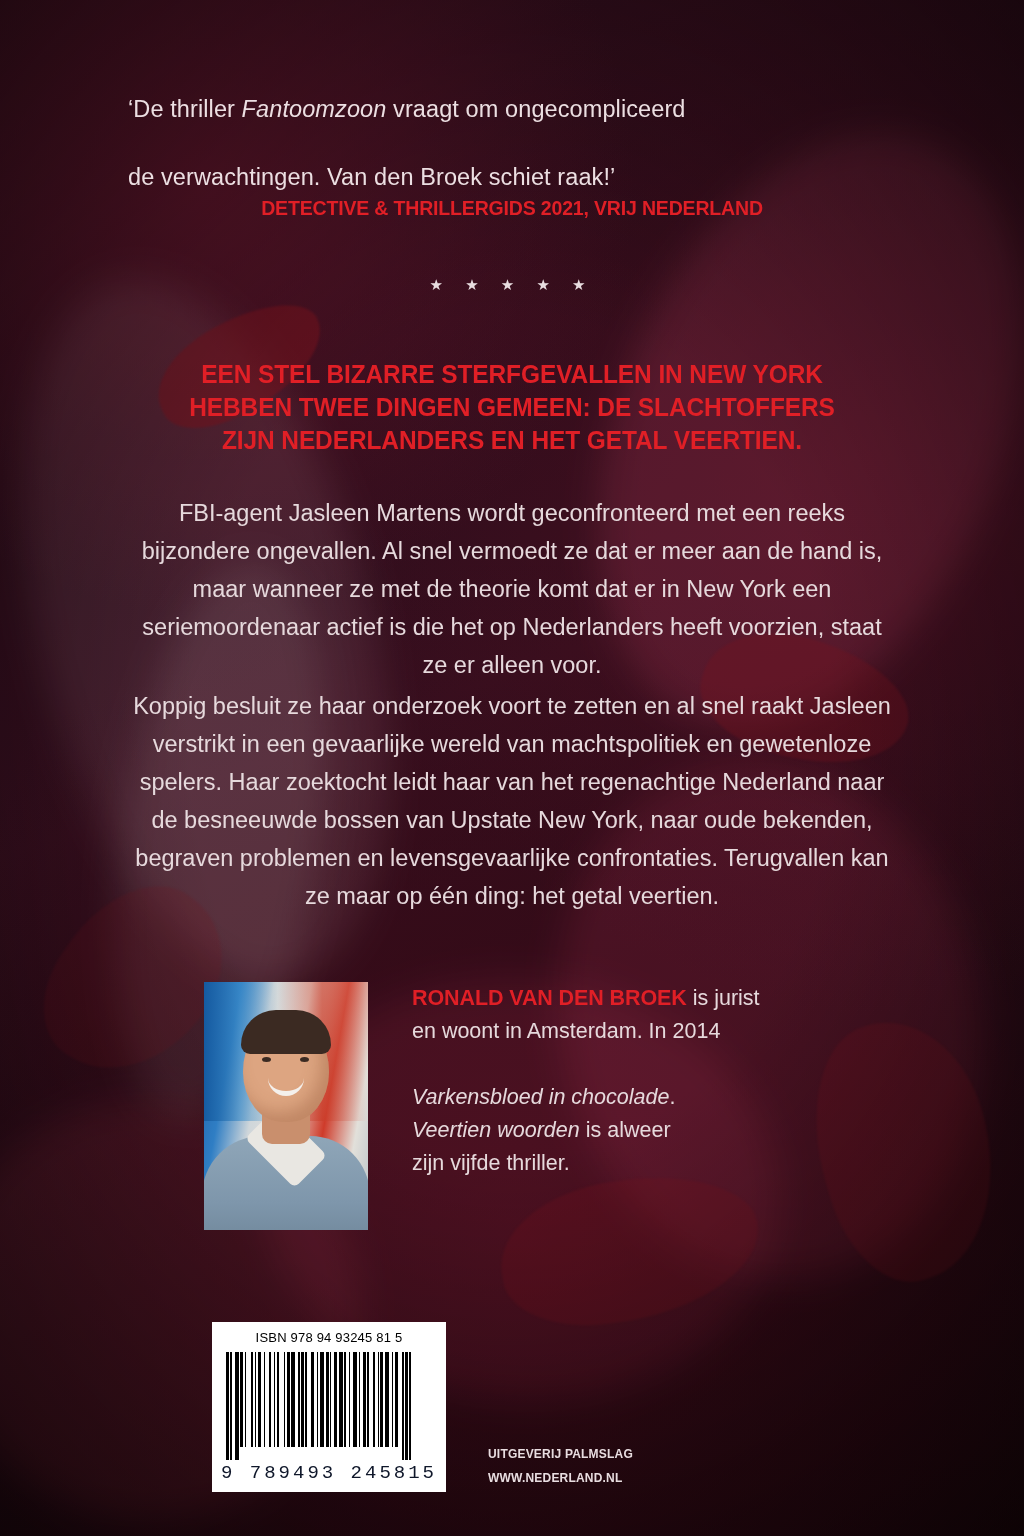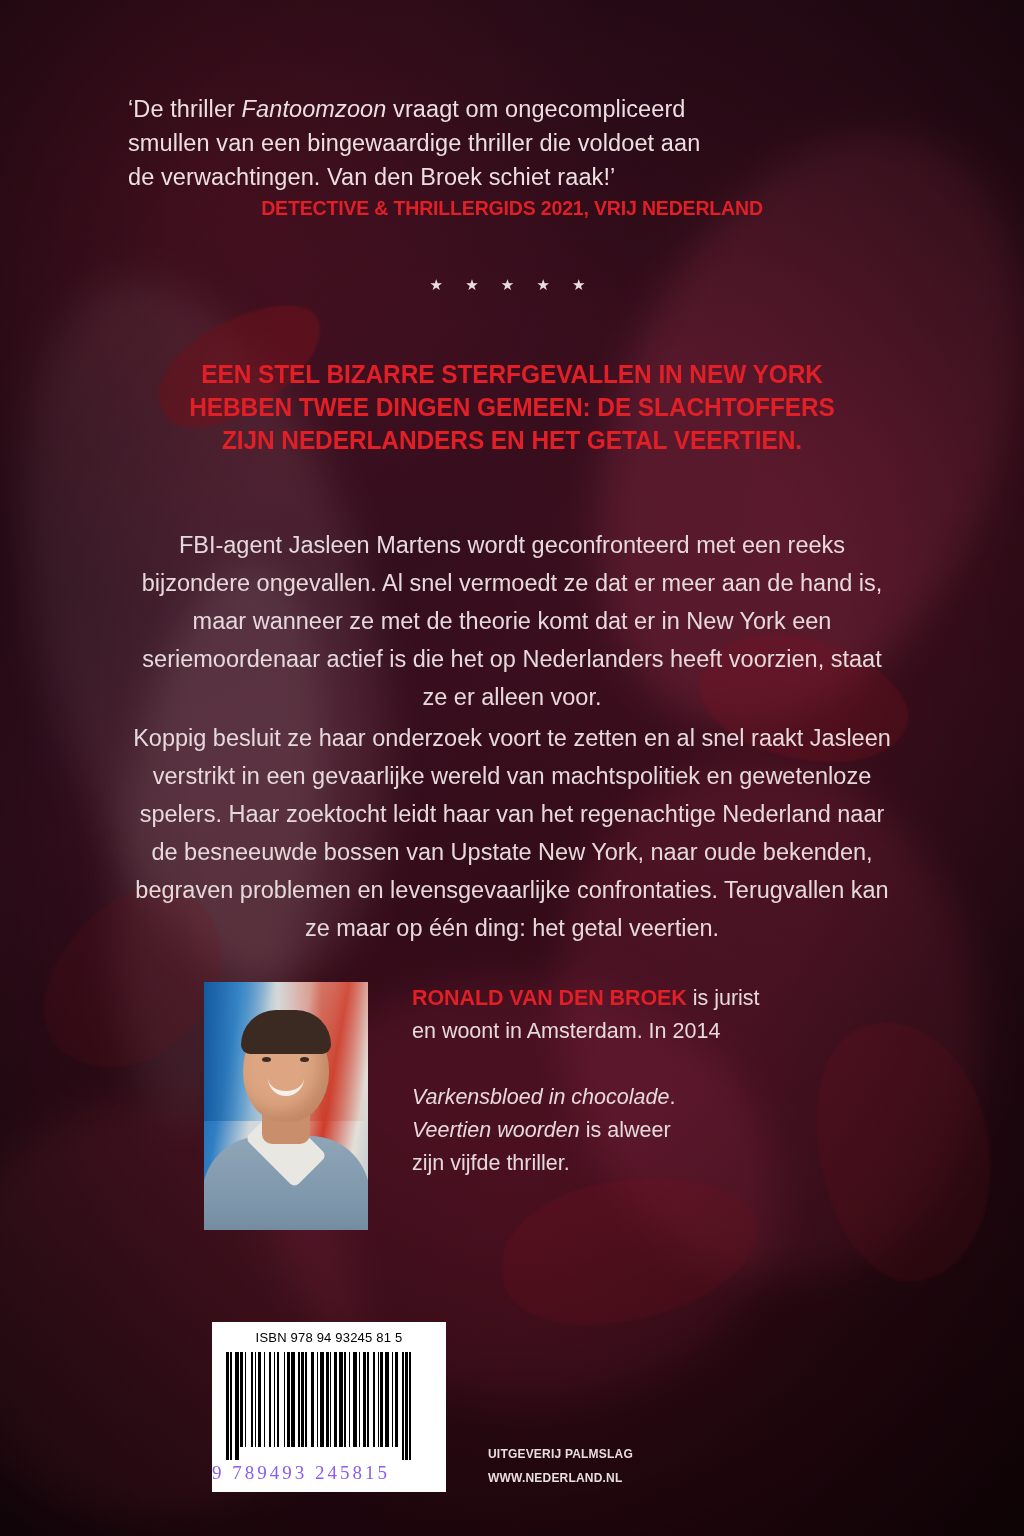--- a/index.html
+++ b/index.html
@@ -120,21 +120,20 @@
 
   
   .blurb {
     position: absolute;
     left: 128px;
     width: 768px;
     text-align: center;
     color: #e6d9dc;
     font-size: 23.5px;
     line-height: 38px;
-    margin-top: 32px;
   }
   .blurb.p1 { top: 494px; }
   .blurb.p2 { top: 687px; }
 
   
   .author-photo {
     position: absolute;
     left: 204px;
     top: 982px;
     width: 164px;
@@ -268,24 +267,25 @@
     display: flex;
     align-items: stretch;
     gap: 0;
   }
   .bars span { display: block; background: #000; height: 100%; }
   .bars span.short { height: 88%; align-self: flex-start; }
   .barcode-digits {
     position: absolute;
     left: 0; right: 0;
     bottom: 8px;
-    color: #8b5cf6;
+    text-align: center;
+    color: #0f172a;
     font-size: 19px;
     letter-spacing: 3px;
-    font-family: Liberation Serif, serif;
+    font-family: Liberation Mono, monospace;
   }
 
   
   .publisher {
     position: absolute;
     left: 488px;
     top: 1442px;
     color: #e8dde0;
     font-size: 12px;
     font-weight: bold;
@@ -310,21 +310,21 @@
   <div class="splatter" style="left:500px;top:1180px;width:260px;height:140px;transform:rotate(-8deg);opacity:.5;"></div>
   <div class="splatter" style="left:60px;top:880px;width:150px;height:200px;transform:rotate(35deg);opacity:.35;"></div>
   <div class="splatter" style="left:820px;top:1020px;width:170px;height:260px;transform:rotate(-16deg);opacity:.45;"></div>
 
   <div class="darkvignette"></div>
 
   <div class="content">
 
     <div class="quote">
       <span>‘De thriller </span><em>Fantoomzoon</em><span> vraagt om ongecompliceerd</span><br>
-      <span>smullen van een bingewaardige thriller die voldoet aan</span><br>
+      <br>
       <span>de verwachtingen. Van den Broek schiet raak!’</span>
     </div>
 
     <div class="quote-source">DETECTIVE &amp; THRILLERGIDS 2021, VRIJ NEDERLAND</div>
 
     <div class="stars">★ ★ ★ ★ ★</div>
 
     <div class="tagline">
       <span>EEN STEL BIZARRE STERFGEVALLEN IN NEW YORK</span><br>
       <span>HEBBEN TWEE DINGEN GEMEEN: DE SLACHTOFFERS</span><br>

